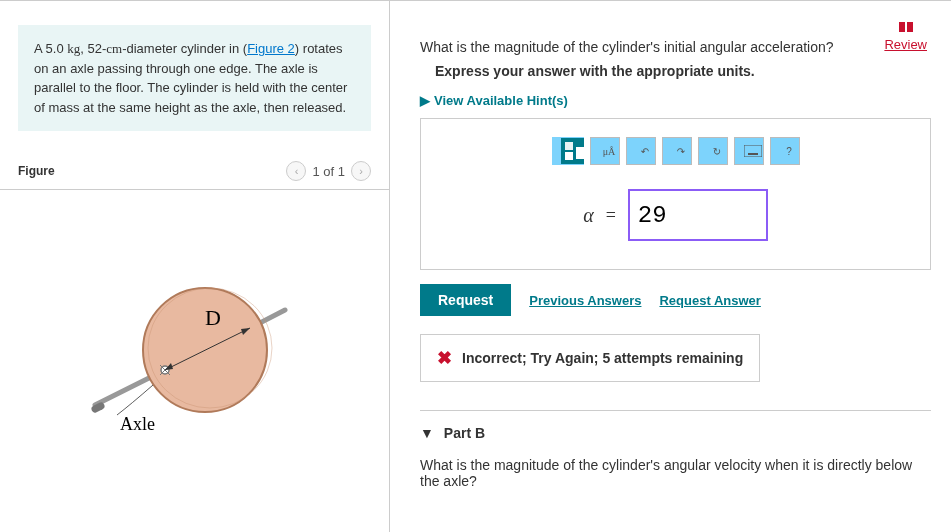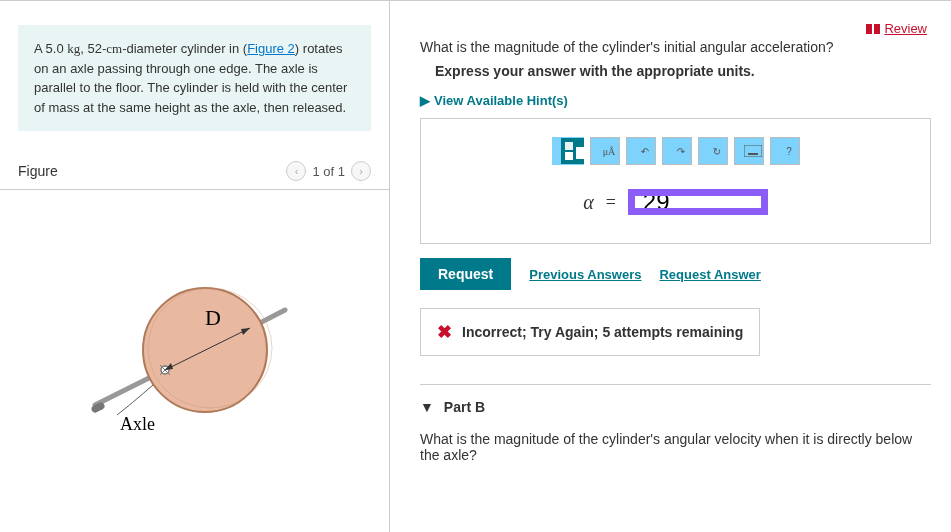--- a/index.html
+++ b/index.html
@@ -4,36 +4,36 @@
 <style>
   * { box-sizing: border-box; margin: 0; padding: 0; }
   body { font-family: Arial, Helvetica, sans-serif; font-size: 14px; color: #333; background: #fff; width: 951px; height: 532px; overflow: hidden; }
   .container { display: flex; width: 100%; height: 100%; border-top: 1px solid #ccc; }
   .left-col { width: 390px; border-right: 1px solid #ccc; padding: 0; }
   .right-col { flex: 1; padding: 0 20px 0 30px; position: relative; }
   .problem-box { background: #e9f5f5; padding: 14px 16px; margin: 24px 18px 30px 18px; font-size: 13px; line-height: 1.5; color: #333; }
   .problem-box a { color: #0077cc; text-decoration: underline; }
   .serif { font-family: "Times New Roman", serif; }
   .figure-header { display: flex; justify-content: space-between; align-items: center; padding: 0 18px 8px 18px; border-bottom: 1px solid #ccc; margin: 0 0 0 0; }
-  .figure-header h3 { font-size: 14px; font-weight: normal; }
+  .figure-header h3 { font-size: 12px; font-weight: bold; }
   .pager { display: flex; align-items: center; gap: 6px; font-size: 13px; color: #555; }
   .pager .nav { width: 20px; height: 20px; border: 1px solid #ccc; border-radius: 50%; display: flex; align-items: center; justify-content: center; background: #f7f7f7; color: #aaa; font-size: 11px; cursor: pointer; }
   .figure-body { display: flex; justify-content: center; padding: 40px 0 0 0; }
-  .review-link { position: absolute; right: 24px; top: 20px; color: #c8102e; font-size: 13px; text-decoration: underline; display: flex; align-items: center; gap: 4px; cursor: pointer; }
+  .review-link { position: absolute; right: 24px; top: 20px; color: #c8102e; font-size: 13px; text-decoration: underline; display: flex; align-items: center; gap: 4px; cursor: pointer; flex-direction: column; }
   .question-text { margin-top: 38px; font-size: 14px; }
   .instruction { font-weight: bold; margin-top: 8px; padding-left: 15px; }
   .hints-link { color: #007a8a; font-weight: bold; font-size: 13px; margin-top: 14px; display: flex; align-items: center; gap: 4px; cursor: pointer; }
   .answer-area { border: 1px solid #ccc; margin-top: 10px; padding: 18px 0 28px 0; }
   .toolbar { display: flex; justify-content: center; gap: 6px; margin-bottom: 24px; }
   .tool { width: 30px; height: 28px; border: 1px solid #bbb; background: #7dd3fc; display: flex; align-items: center; justify-content: center; font-size: 10px; color: #555; cursor: pointer; padding-left: 9px; }
   .tool.primary { border: none; width: 32px; height: 28px; }
   .input-row { display: flex; justify-content: center; align-items: center; gap: 12px; font-family: "Times New Roman", serif; }
   .alpha { font-size: 20px; font-style: italic; }
   .eq { font-size: 18px; }
-  .value-input { width: 140px; height: 26px; border: 7px solid #8b5cf6; font-size: 24px; font-family: Liberation Sans, sans-serif; padding: 0 8px; }
+  .value-input { width: 140px; height: 52px; border: 2px solid #8b5cf6; font-size: 24px; font-family: Liberation Mono, monospace; padding: 0 8px; }
   .units { border: 1px solid #bbb; height: 70px; width: 120px; display: flex; align-items: center; justify-content: center; }
   .frac { display: inline-block; text-align: center; font-family: "Times New Roman", serif; font-size: 22px; }
   .frac .top { border-bottom: 1px solid #333; padding: 0 8px; }
   .frac .bot { padding: 0 8px; }
   .below-answer { display: flex; align-items: center; gap: 18px; margin-top: 14px; }
   .submit-btn { background: #007a8a; color: #fff; border: none; padding: 8px 18px; font-size: 14px; font-weight: bold; cursor: pointer; }
   .link { color: #007a8a; text-decoration: underline; font-size: 13px; font-weight: bold; cursor: pointer; }
   .feedback { border: 1px solid #ccc; display: inline-flex; align-items: center; gap: 10px; padding: 12px 16px; margin-top: 18px; font-weight: bold; font-size: 14px; }
   .feedback .x { color: #c8102e; font-size: 18px; font-weight: bold; }
   .part-header { display: flex; align-items: center; gap: 10px; border-top: 1px solid #ccc; margin-top: 28px; padding-top: 14px; font-weight: bold; font-size: 14px; cursor: pointer; }

